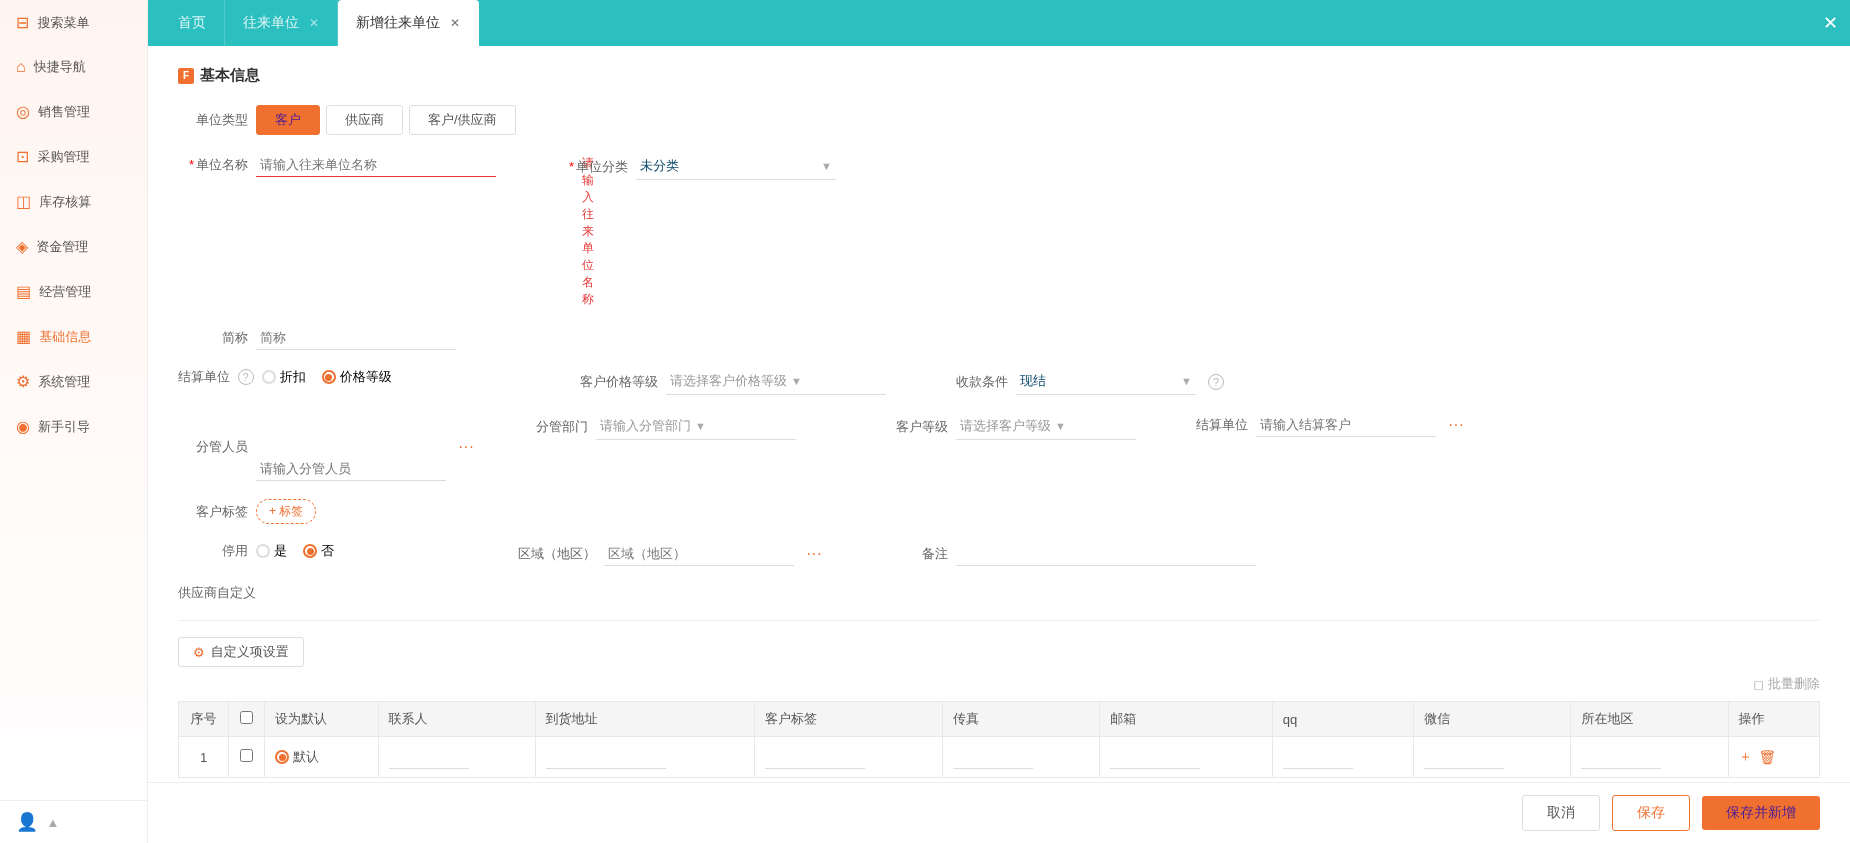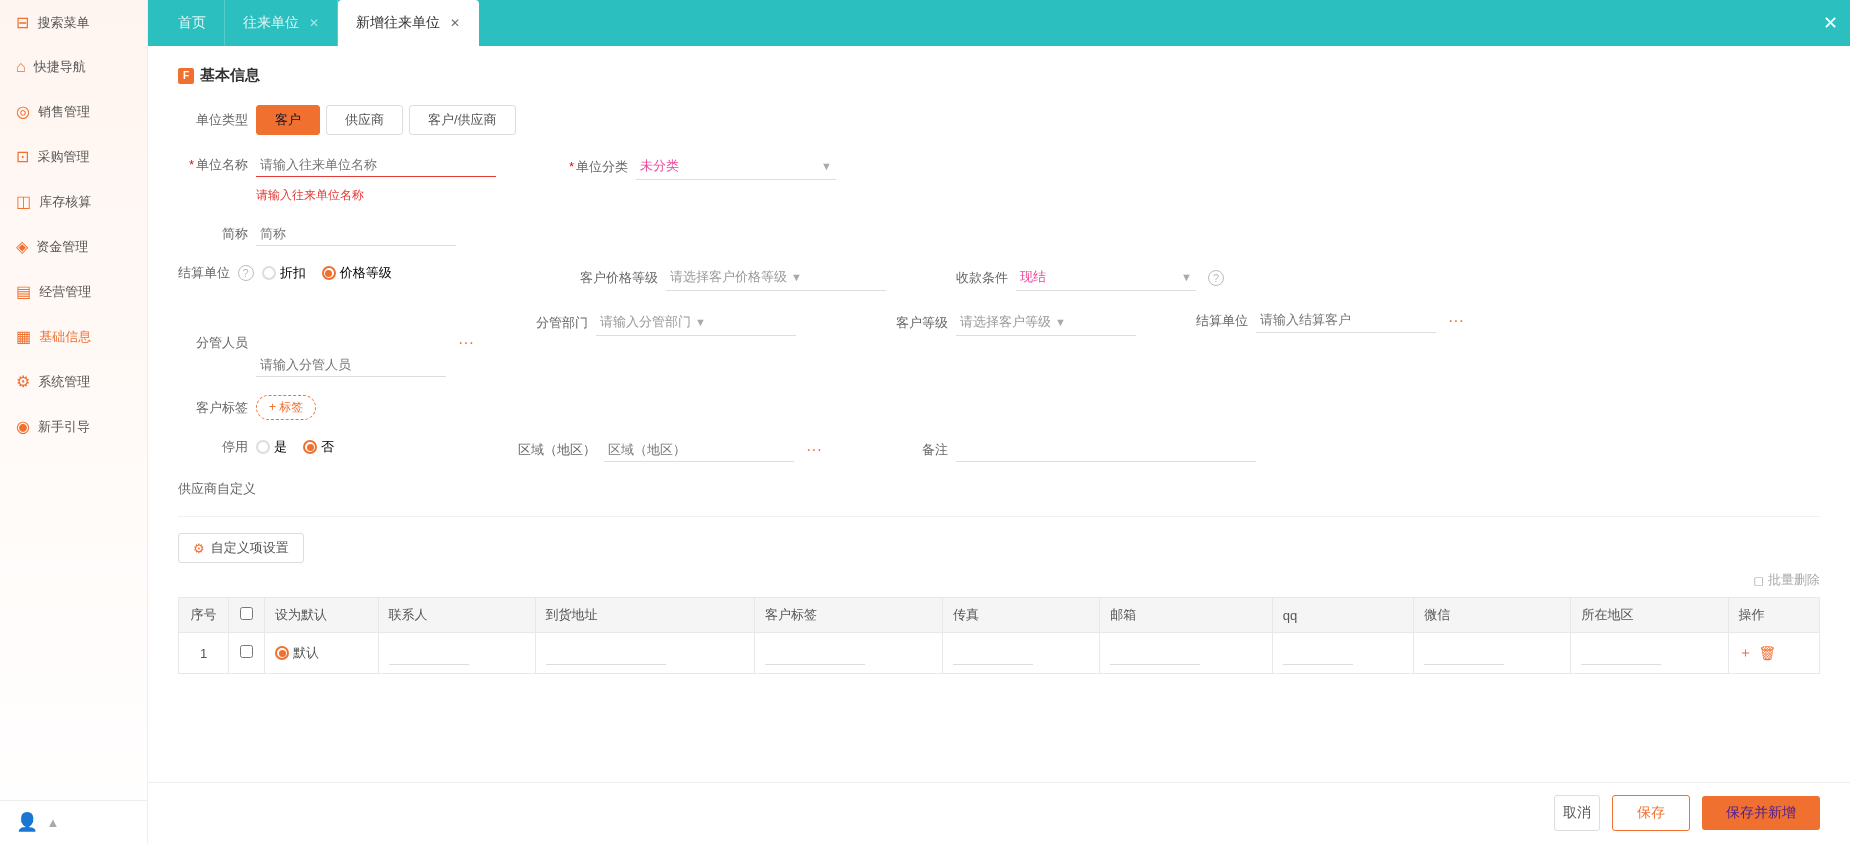--- a/index.html
+++ b/index.html
@@ -169,37 +169,37 @@
       border: 1px solid #ddd;
       background: #fff;
       border-radius: 3px;
       cursor: pointer;
       font-size: 13px;
       color: #555;
     }
     .type-btn.active {
       background: #f07030;
       border-color: #f07030;
-      color: #0f172a;
+      color: #4c1d95;
     }
 
     
     .form-select {
       display: flex;
       align-items: center;
       border-bottom: 1px solid #ddd;
       padding: 4px 4px;
       cursor: pointer;
       min-width: 160px;
       width: 200px;
       color: #999;
       font-size: 13px;
       gap: 4px;
     }
-    .form-select .select-value { flex: 1; color: #ec4899; }
+    .form-select .select-value { flex: 1; color: #0c4a6e; }
     .form-select .chevron { color: #aaa; font-size: 11px; }
 
     
     .radio-group { display: flex; gap: 16px; align-items: center; }
     .radio-item { display: flex; align-items: center; gap: 4px; cursor: pointer; }
     .radio-circle {
       width: 14px; height: 14px;
       border-radius: 50%;
       border: 2px solid #ddd;
       display: flex; align-items: center; justify-content: center;
@@ -262,21 +262,21 @@
     .action-bar {
       border-top: 1px solid #eee;
       background: #fff;
       display: flex;
       align-items: center;
       justify-content: flex-end;
       padding: 12px 30px;
       gap: 12px;
     }
     .btn-cancel {
-      padding: 8px 8px;
+      padding: 8px 24px;
       border: 1px solid #ddd;
       background: #fff;
       border-radius: 3px;
       cursor: pointer;
       font-size: 14px;
       color: #555;
     }
     .btn-save {
       padding: 8px 24px;
       border: 1px solid #f07030;
@@ -425,21 +425,21 @@
         <span class="form-label">单位类型</span>
         <div class="type-btn-group">
           <button class="type-btn active">客户</button>
           <button class="type-btn">供应商</button>
           <button class="type-btn">客户/供应商</button>
         </div>
       </div>
     </div>
 
     <div class="form-row" style="align-items:flex-start">
-      <div class="form-field" style="flex:0 0 380px; max-width:380px; flex-direction:column; align-items:flex-start">
+      <div class="form-field" style="flex:0 0 380px; max-width:380px; flex-direction:row; align-items:flex-start">
         <div style="display:flex;align-items:center;gap:8px">
           <span class="form-label">
             <span class="required-star">*</span><span>单位名称</span>
           </span>
           <input class="form-input error" type="text" style="width: 240px;" placeholder="请输入往来单位名称">
         </div>
         <div class="error-tip">请输入往来单位名称</div>
       </div>
       <div class="form-field" style="flex:1">
         <span class="form-label">
@@ -510,21 +510,21 @@
       </div>
       <div class="form-field" style="flex:0 0 300px; max-width:300px">
         <span class="form-label">客户等级</span>
         <div class="form-select" style="width:180px;color:#999">
           <span>请选择客户等级</span>
           <span class="chevron">▼</span>
         </div>
       </div>
       <div class="form-field" style="flex:1">
         <span class="form-label">结算单位</span>
-        <input class="form-input" type="text" style="width: 180px; font-family: Liberation Mono, monospace;" placeholder="请输入结算客户">
+        <input class="form-input" type="text" style="width: 180px;" placeholder="请输入结算客户">
         <span class="more-dots">···</span>
       </div>
     </div>
 
     <div class="form-row">
       <div class="form-field">
         <span class="form-label">客户标签</span>
         <button class="tag-btn">
           <span>+ 标签</span>
         </button>

